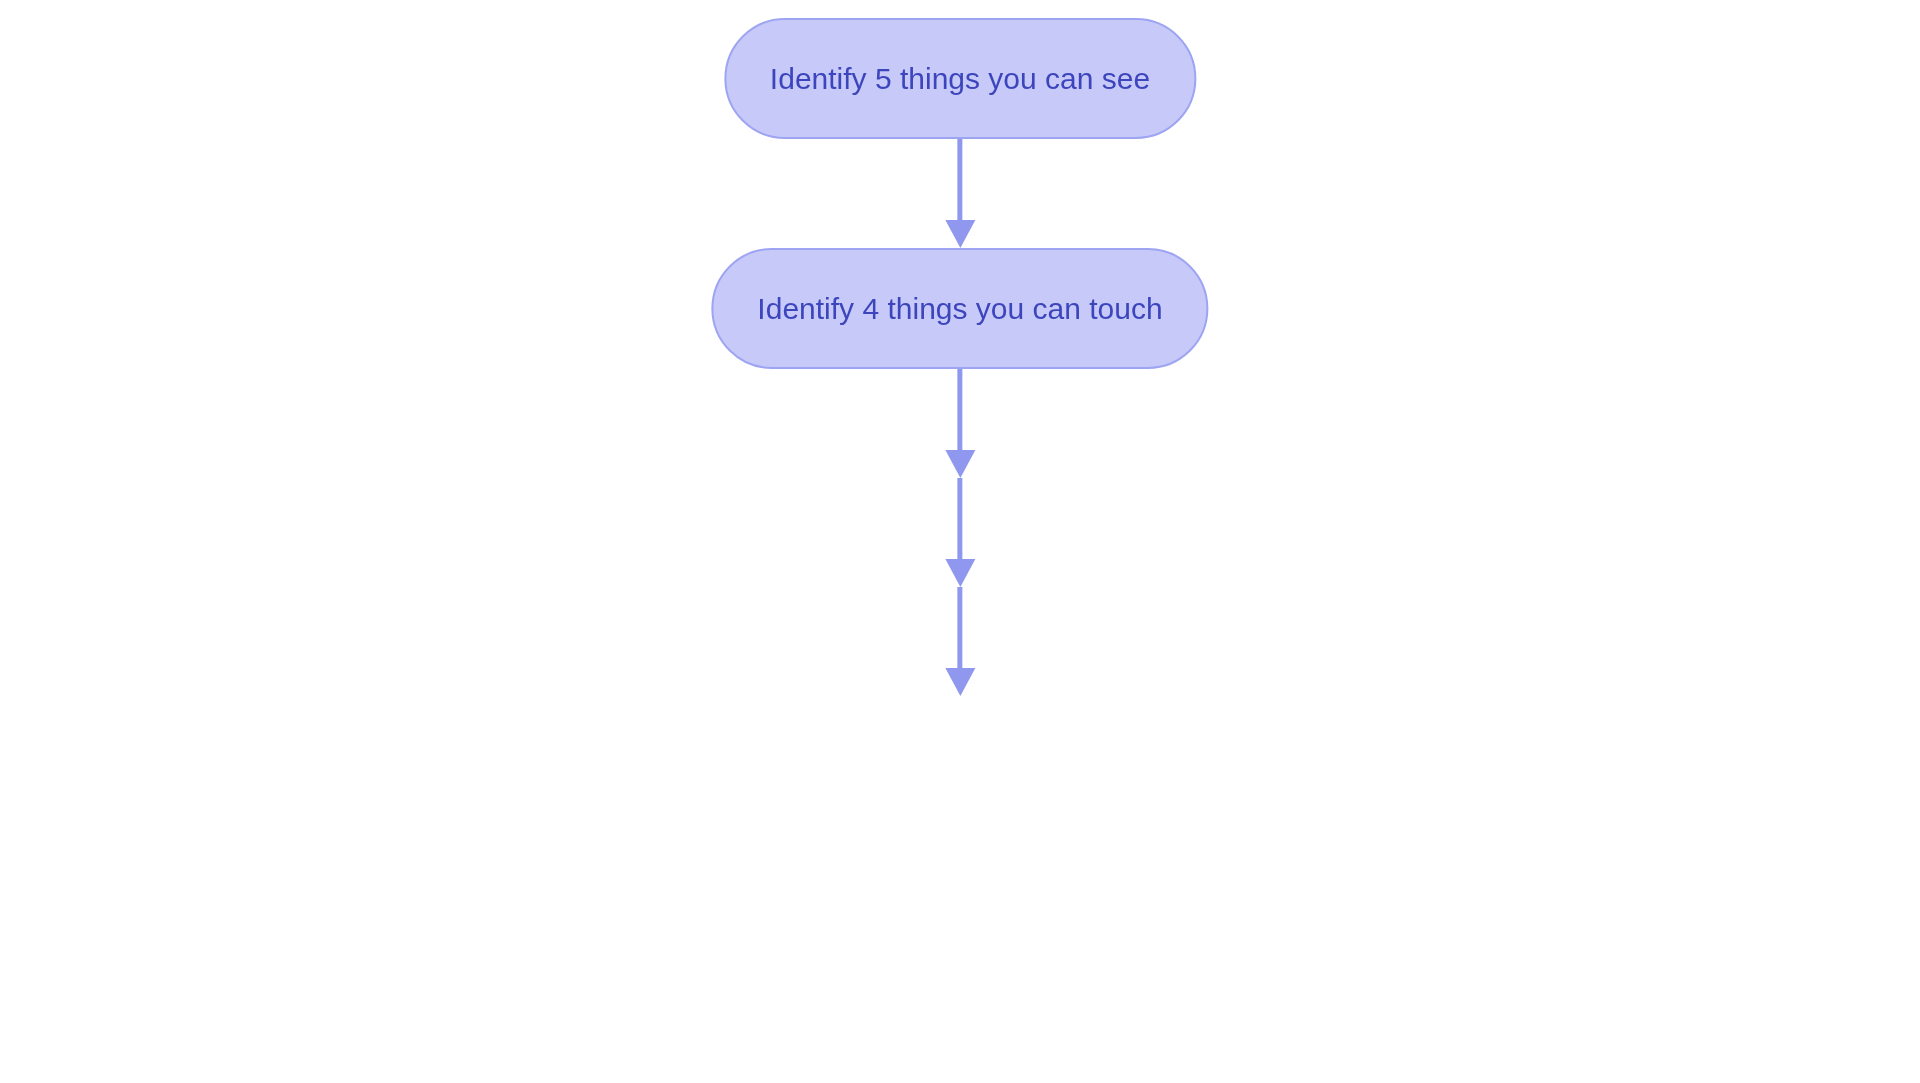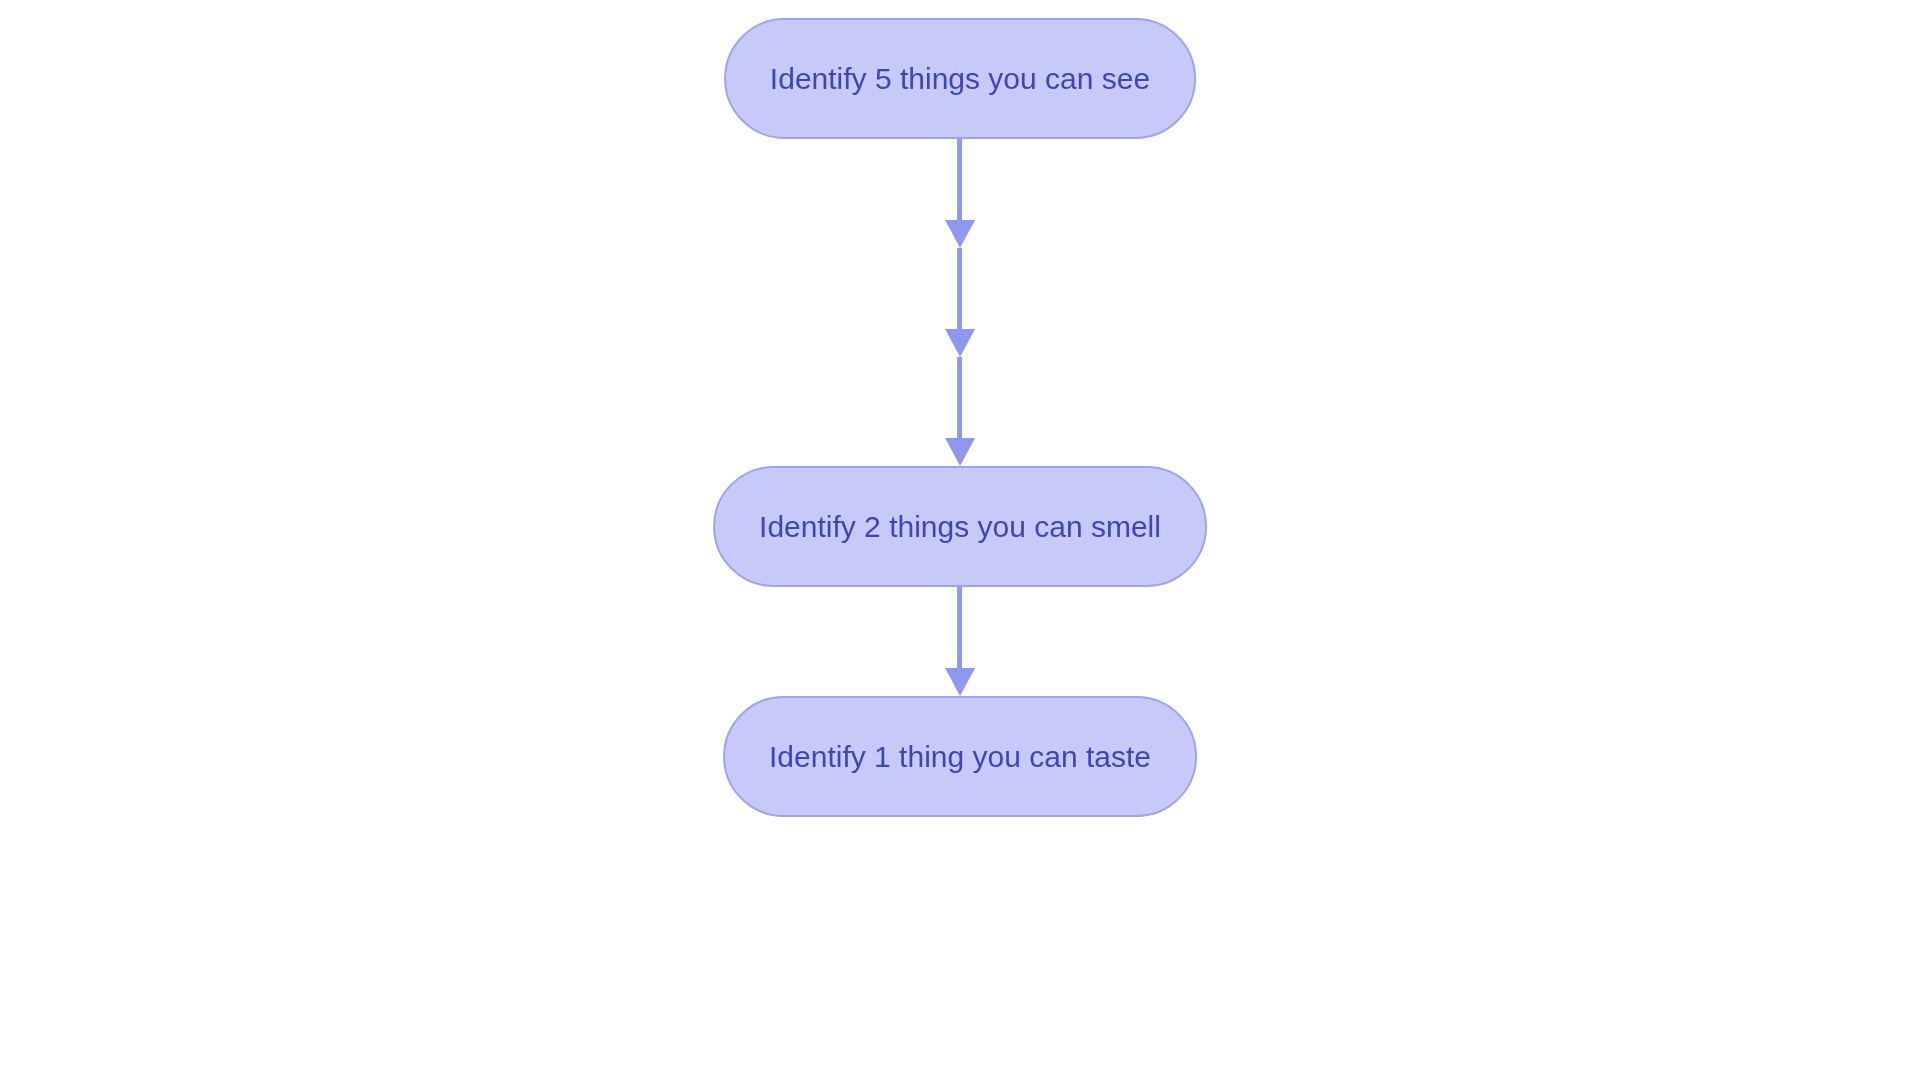--- a/index.html
+++ b/index.html
@@ -65,38 +65,35 @@
 
   <div class="node">
     <span>Identify 5 things you can see</span>
   </div>
 
   <div class="connector">
     <div class="line"></div>
     <div class="head"></div>
   </div>
 
+  <div class="node">
+    <span>Identify 4 things you can touch</span>
+  </div>
 
   <div class="connector">
     <div class="line"></div>
     <div class="head"></div>
   </div>
 
 
   <div class="connector">
     <div class="line"></div>
     <div class="head"></div>
   </div>
 
-  <div class="node">
-    <span>Identify 2 things you can smell</span>
-  </div>
 
   <div class="connector">
     <div class="line"></div>
     <div class="head"></div>
   </div>
 
-  <div class="node">
-    <span>Identify 1 thing you can taste</span>
-  </div>
 
 </main>
 
 </body></html>

